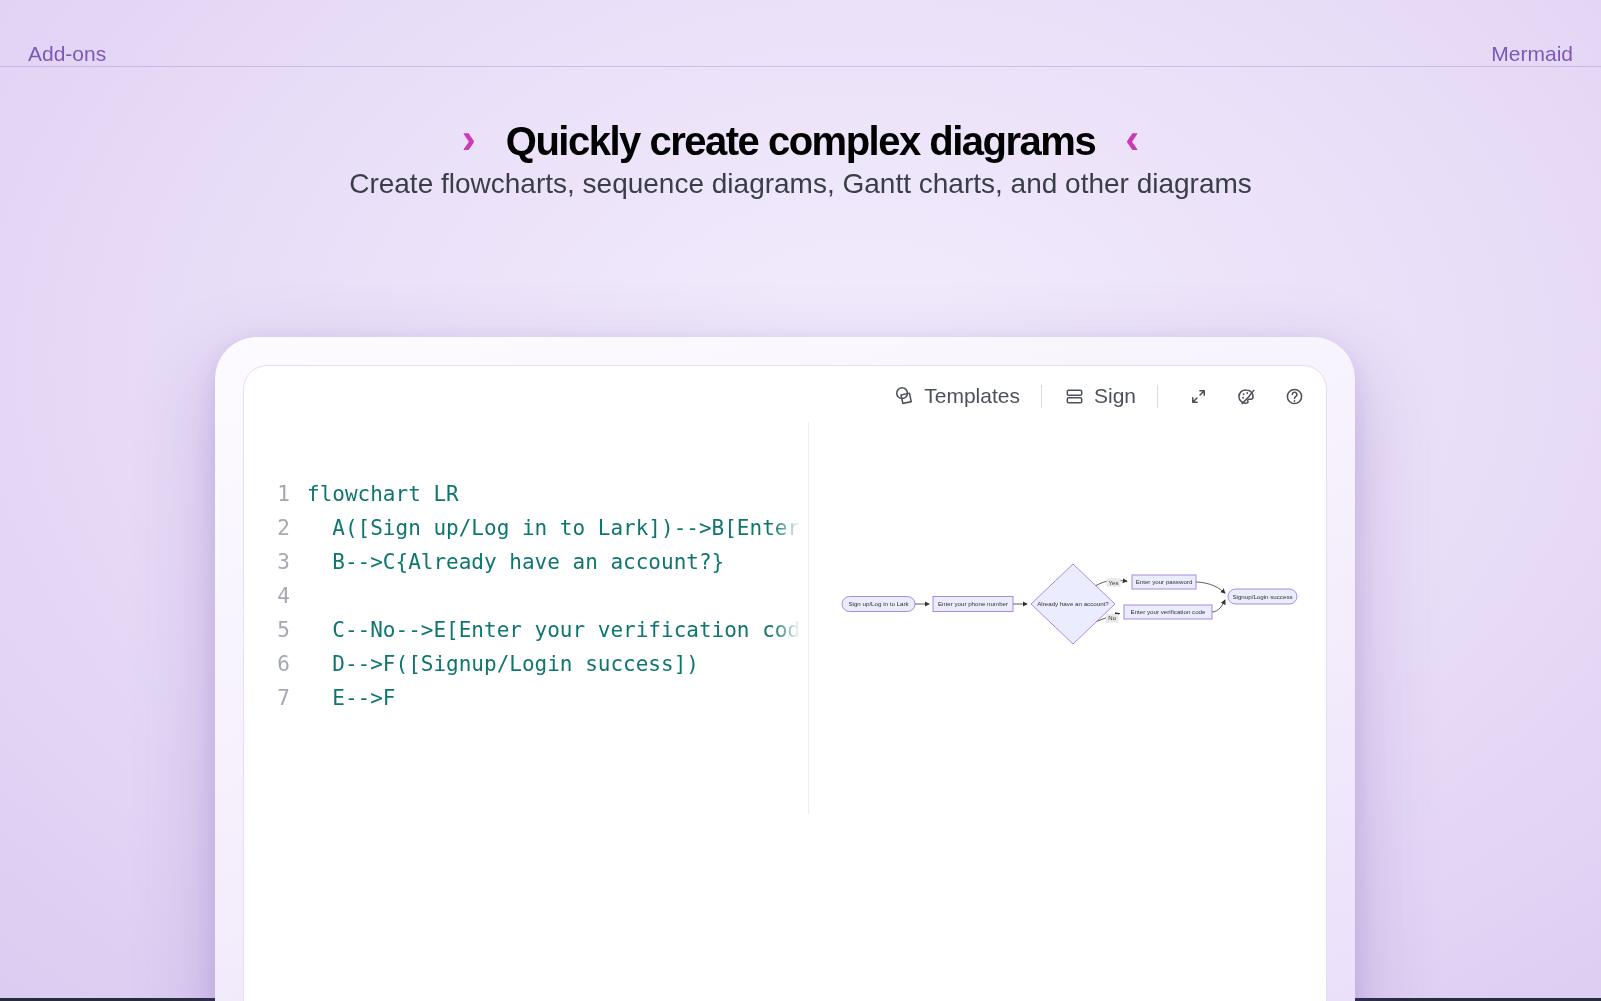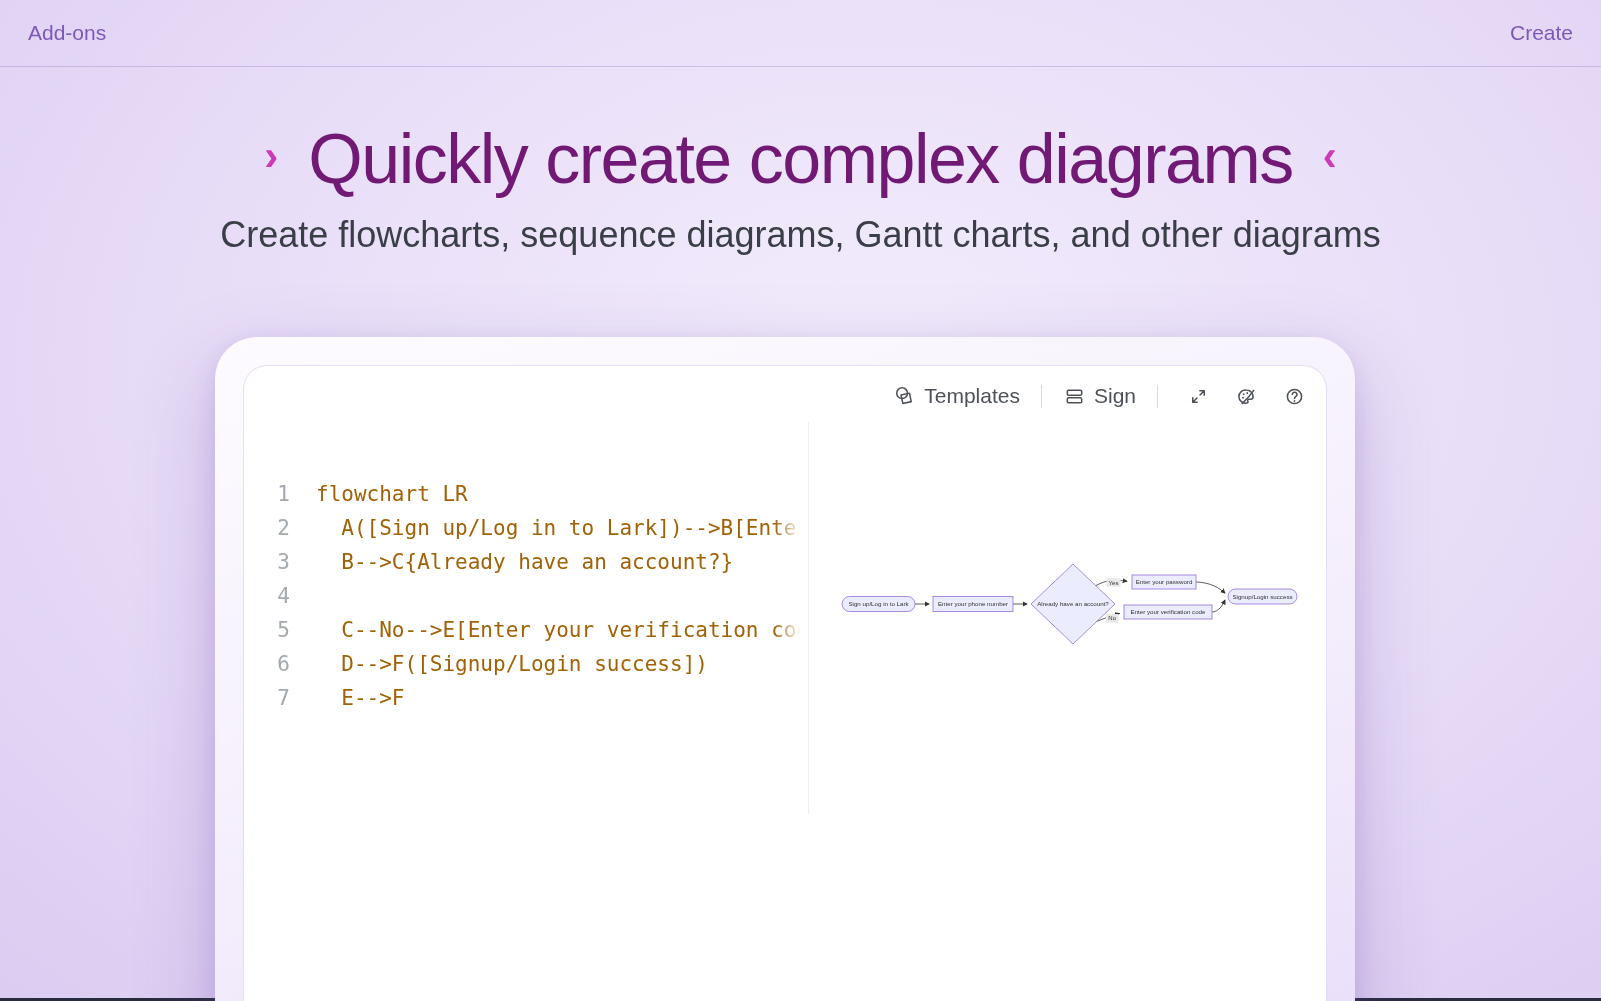--- a/index.html
+++ b/index.html
@@ -6,37 +6,37 @@
   html,body { width:1601px; height:1001px; }
   body {
     position:relative;
     overflow:hidden;
     font-family:"Liberation Sans", sans-serif;
     background: radial-gradient(1350px 950px at 54% 36%, #f2ecfc 0%, #e9def8 46%, #d9c9f0 100%);
   }
 
   
   .topbar {
-    display:flex; justify-content:space-between; align-items:center;
+    display:flex; justify-content:space-between; align-items:flex-end;
     height:67px; padding:0 28px;
     border-bottom:1px solid rgba(139,110,190,.30);
     font-size:21px; color:#7d58b8;
   }
   .topbar-link { cursor:pointer; }
 
   
   .hero { text-align:center; margin-top:52px; }
   .hero-title-row { display:flex; align-items:center; justify-content:center; gap:30px; }
   .chev { color:#cd3ab6; font-size:42px; font-weight:bold; line-height:1; transform:translateY(-3px); }
   .hero-title {
-    font-size:70px; font-weight:400; letter-spacing:-1.5px;
-    color:#701a75;
+    font-size:40px; font-weight:700; letter-spacing:-1.5px;
+    color:#000000;
   }
   .hero-sub {
-    margin-top:17px; font-size:36px; line-height:37px; color:#3a3f47;
+    margin-top:1px; font-size:28px; line-height:37px; color:#3a3f47;
   }
 
   
   .card {
     position:absolute; left:215px; top:337px; width:1140px; height:720px;
     border-radius:42px; padding:28px; z-index:2;
     background:linear-gradient(165deg, #fdfbff 0%, #f4eefc 55%, #e9defa 100%);
     box-shadow:0 30px 80px rgba(105,70,170,.30), 0 6px 20px rgba(105,70,170,.14);
   }
   .panel {
@@ -59,21 +59,21 @@
 
   
   .editor {
     position:absolute; left:0; top:111px; width:564px; height:430px;
     overflow:hidden;
     font-family:"DejaVu Sans Mono","Liberation Mono",monospace;
     font-size:21px; line-height:34px;
   }
   .code-row { display:flex; }
   .ln { flex:0 0 46px; text-align:right; color:#a4a8b0; }
-  .code { white-space:pre; margin-left:26px; color:#a16207; }
+  .code { white-space:pre; margin-left:17px; color:#0f766e; }
   .editor-fade {
     position:absolute; top:0; right:0; width:34px; height:100%;
     background:linear-gradient(to right, rgba(255,255,255,0), #ffffff 78%);
   }
   .vdivider {
     position:absolute; left:564px; top:56px; width:1px; height:392px;
     background:#edeef3;
   }
 
   
@@ -87,21 +87,21 @@
   .bottom-strip {
     position:absolute; left:0; bottom:0; width:100%; height:3px;
     background:#272c3e; z-index:1;
   }
 </style>
 </head>
 <body>
 
 <div class="topbar">
   <span class="topbar-link">Add-ons</span>
-  <span class="topbar-link">Create</span>
+  <span class="topbar-link">Mermaid</span>
 </div>
 
 <div class="hero">
   <div class="hero-title-row">
     <span class="chev">›</span>
     <h1 class="hero-title">Quickly create complex diagrams</h1>
     <span class="chev">‹</span>
   </div>
   <div class="hero-sub">
     <div>Create flowcharts, sequence diagrams, Gantt charts, and other diagrams</div>

